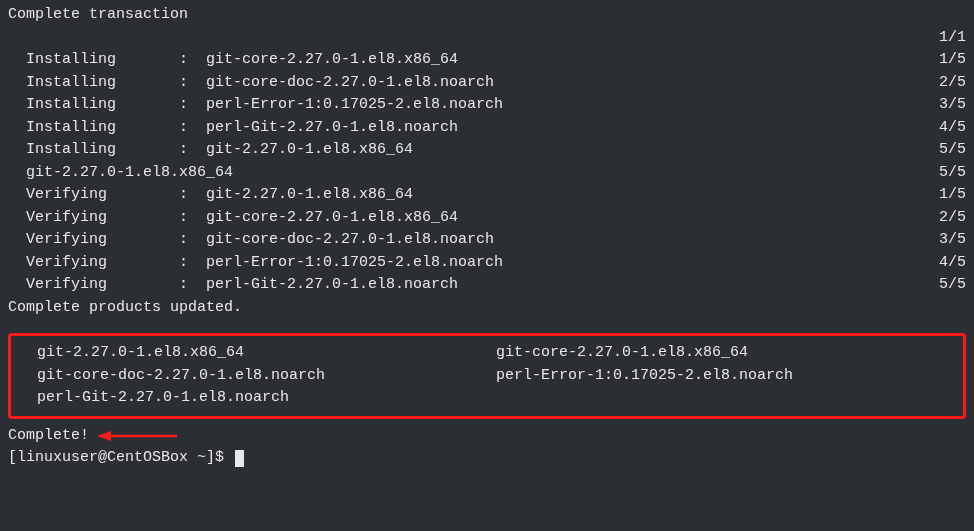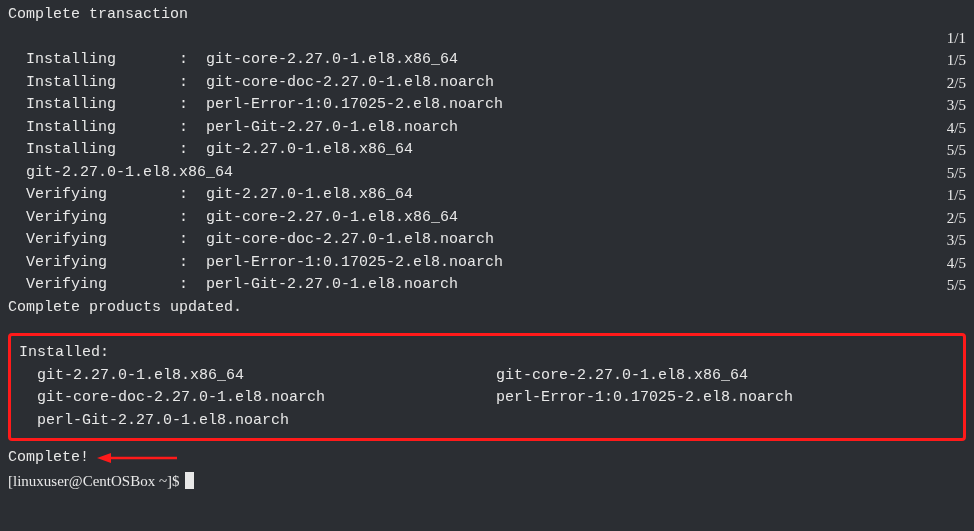--- a/index.html
+++ b/index.html
@@ -14,36 +14,36 @@
       height: 531px;
       overflow: hidden;
       position: relative;
     }
     .row {
       display: flex;
       white-space: pre;
     }
     .action { min-width: 20ch; }
     .pkg { flex: 1; }
-    .count { text-align: right; min-width: 3ch; font-family: Liberation Serif, serif; }
+    .count { text-align: right; min-width: 3ch; }
     .indent { padding-left: 2ch; }
     .highlight-box {
       border: 3px solid #ff1a1a;
       border-radius: 4px;
       padding: 6px 8px;
       margin: 4px 0 6px 0;
     }
     .inst-row {
       display: flex;
     }
     .inst-col { flex: 1; white-space: pre; }
     .inst-indent { padding-left: 2ch; }
     .complete-row { display: flex; align-items: center; }
     .arrow { color: #ff1a1a; display: inline-flex; align-items: center; margin-left: 8px; }
-    .prompt-line { white-space: pre; display: flex; align-items: center; font-family: Liberation Serif, serif; }
+    .prompt-line { white-space: pre; display: flex; align-items: center; }
     .cursor {
       display: inline-block;
       width: 9px;
       height: 17px;
       background: #e8e8e8;
       margin-left: 2px;
       vertical-align: middle;
     }
   </style>
 </head>
@@ -64,21 +64,20 @@
     <div class="row indent"><span class="action">Verifying        : </span><span class="pkg">git-core-doc-2.27.0-1.el8.noarch</span><span class="count">3/5</span></div>
     <div class="row indent"><span class="action">Verifying        : </span><span class="pkg">perl-Error-1:0.17025-2.el8.noarch</span><span class="count">4/5</span></div>
     <div class="row indent"><span class="action">Verifying        : </span><span class="pkg">perl-Git-2.27.0-1.el8.noarch</span><span class="count">5/5</span></div>
   </div>
 
 <div>Complete products updated.</div>
 
 <div style="height:10px"></div>
 
 <div class="highlight-box">
-  <div>Installed:</div>
   <div class="inst-row">
     <div class="inst-col inst-indent">git-2.27.0-1.el8.x86_64</div>
     <div class="inst-col">git-core-2.27.0-1.el8.x86_64</div>
   </div>
   <div class="inst-row">
     <div class="inst-col inst-indent">git-core-doc-2.27.0-1.el8.noarch</div>
     <div class="inst-col">perl-Error-1:0.17025-2.el8.noarch</div>
   </div>
   <div class="inst-row">
     <div class="inst-col inst-indent">perl-Git-2.27.0-1.el8.noarch</div>

